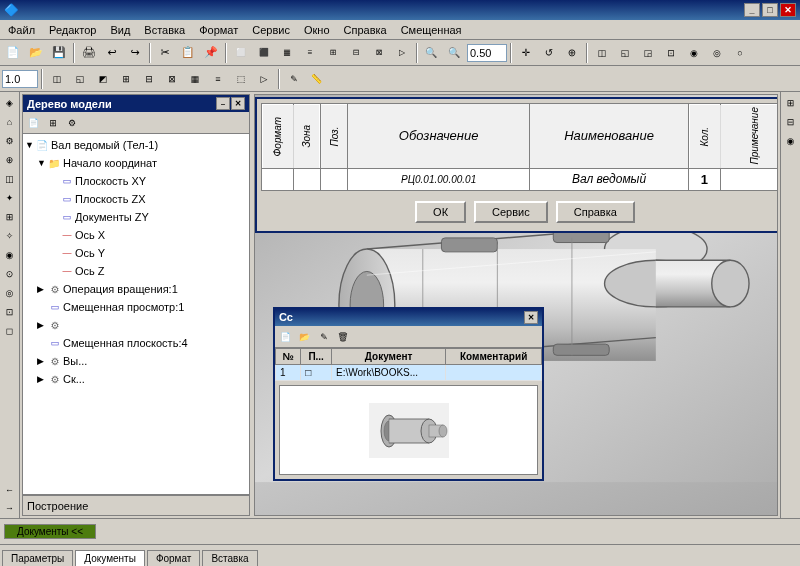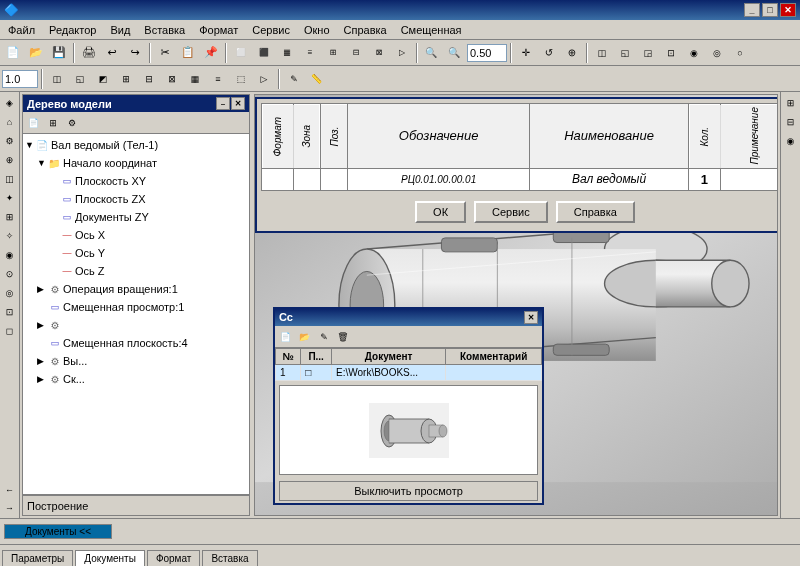--- a/index.html
+++ b/index.html
@@ -285,22 +285,22 @@
       height: 26px;
       background: #d4d0c8;
       border-top: 1px solid #808080;
       display: flex;
       align-items: center;
       padding: 2px 4px;
       gap: 4px;
       font-size: 11px;
     }
     .sub-panel-btn {
-      padding: 1px 20px;
-      background: #0369a1;
+      padding: 1px 12px;
+      background: #4d7c0f;
       border: 1px solid #808080;
       font-size: 10px;
       cursor: pointer;
     }
 
     
     .sidebar-bottom {
       border-top: 1px solid #808080;
       margin-top: 10px;
     }
@@ -708,21 +708,20 @@
             <ellipse cx="20" cy="28" rx="5" ry="10" fill="#888" stroke="#606060" stroke-width="0.5"></ellipse>
             <rect x="20" y="16" width="40" height="24" fill="#c8c8c8" stroke="#606060" stroke-width="0.5"></rect>
             <ellipse cx="60" cy="28" rx="8" ry="12" fill="#b8b8b8" stroke="#606060" stroke-width="1"></ellipse>
             <line x1="20" y1="16" x2="60" y2="16" stroke="#606060" stroke-width="0.5"></line>
             <line x1="20" y1="40" x2="60" y2="40" stroke="#606060" stroke-width="0.5"></line>
 
             <rect x="60" y="22" width="14" height="12" fill="#c0c0c0" stroke="#606060" stroke-width="0.5"></rect>
             <ellipse cx="74" cy="28" rx="4" ry="6" fill="#b0b0b0" stroke="#606060" stroke-width="0.5"></ellipse>
           </svg>
         </div>
-        <button class="file-disable-btn">Выключить просмотр</button>
       </div>
     </div>
 
     <div class="right-sidebar">
       <div class="left-btn">⊞</div>
       <div class="left-btn">⊟</div>
       <div class="left-btn">◉</div>
     </div>
   </div>
 

